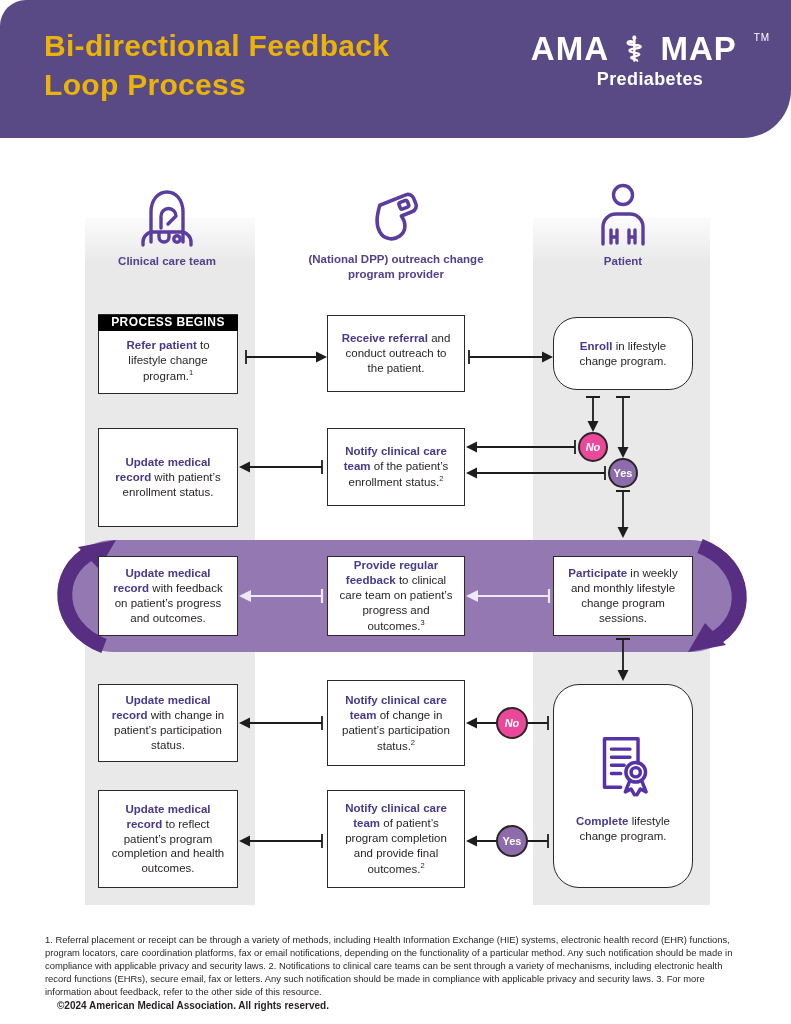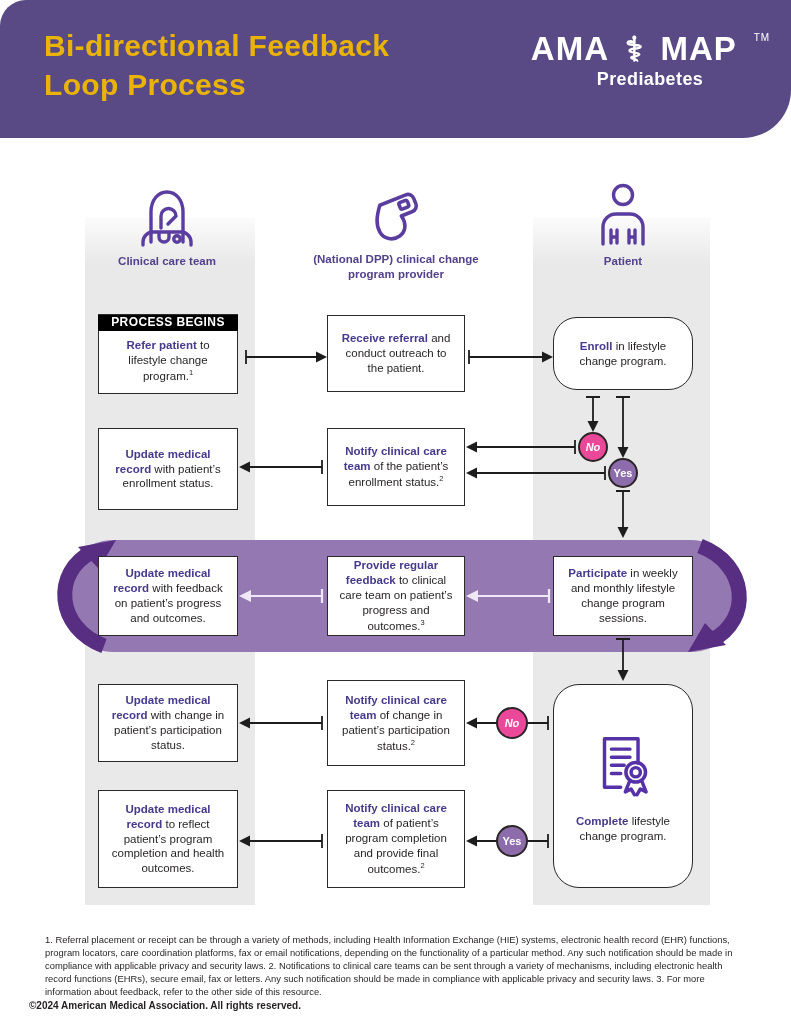--- a/index.html
+++ b/index.html
@@ -46,21 +46,21 @@
   
   .badge{position:absolute;border-radius:50%;border:2px solid #2b2527;color:#fff;
          font-weight:bold;font-size:11px;display:flex;align-items:center;justify-content:center;
          box-sizing:border-box;}
   .badge.no{background:#ec4899;font-style:italic;}
   .badge.yes{background:#8d6cab;}
 
   
   .footnotes{position:absolute;left:45px;top:934px;width:702px;font-size:9.4px;
              line-height:1.38;color:#231f20;}
-  .copyright{position:absolute;left:29px;top:1000px;font-size:10px;font-weight:bold;color:#231f20;}
+  .copyright{position:absolute;left:57px;top:1000px;font-size:10px;font-weight:bold;color:#231f20;}
 
   svg{display:block;}
   .overlay{position:absolute;left:0;top:0;width:791px;height:1024px;pointer-events:none;}
 </style>
 </head>
 <body>
 
 <div class="header">
   <div class="title">
     <div>Bi-directional Feedback</div>
@@ -94,21 +94,21 @@
 </div>
 
 <div class="colhead" style="left:296px;top:186px;width:200px;">
   <svg width="66" height="60" viewBox="0 0 66 60" style="margin:0 auto;">
     <g fill="none" stroke="#5b3da0" stroke-width="3.6" stroke-linecap="round" stroke-linejoin="round" transform="rotate(-22 33 30)">
       <path d="M22,14 h28 a6,6 0 0 1 6,6 v6 a6,6 0 0 1 -6,6 h-12 c2,8 -1,16 -9,18 c-8,2 -16,-3 -17,-11 c-1,-9 3,-16 10,-25 z"></path>
       <rect x="40" y="19" width="9" height="7" rx="2"></rect>
     </g>
   </svg>
   <div class="collabel">
-    <div>(National DPP) clinical change</div>
+    <div>(National DPP) outreach change</div>
     <div>program provider</div>
   </div>
 </div>
 
 <div class="colhead" style="left:553px;top:182px;width:140px;">
   <svg width="60" height="66" viewBox="0 0 60 66" style="margin:0 auto;">
     <g fill="none" stroke="#5b3da0" stroke-width="3.4" stroke-linecap="round" stroke-linejoin="round">
       <circle cx="30" cy="13" r="9.5"></circle>
       <path d="M10,62 V45 a13,13 0 0 1 13,-13 h14 a13,13 0 0 1 13,13 v17"></path>
       <path d="M18,48 v13 M24,48 v13 M18,55 h6"></path>
@@ -208,21 +208,21 @@
 </div>
 
 <div class="box" style="left:327px;top:315px;width:138px;height:77px;">
   <div><span class="strong">Receive referral</span> <span>and conduct outreach to the patient.</span></div>
 </div>
 
 <div class="box rounded" style="left:553px;top:317px;width:140px;height:73px;">
   <div><span class="strong">Enroll</span> <span>in lifestyle change program.</span></div>
 </div>
 
-<div class="box" style="left:98px;top:428px;width:140px;height:82px;">
+<div class="box" style="left:98px;top:428px;width:140px;height:99px;">
   <div><span class="strong">Update medical record</span> <span>with patient’s enrollment status.</span></div>
 </div>
 
 <div class="box" style="left:327px;top:428px;width:138px;height:78px;">
   <div><span class="strong">Notify clinical care team</span> <span>of the patient’s enrollment status.</span><sup>2</sup></div>
 </div>
 
 <div class="badge no" style="left:578px;top:432px;width:30px;height:30px;">No</div>
 <div class="badge yes" style="left:608px;top:458px;width:30px;height:30px;">Yes</div>
 

